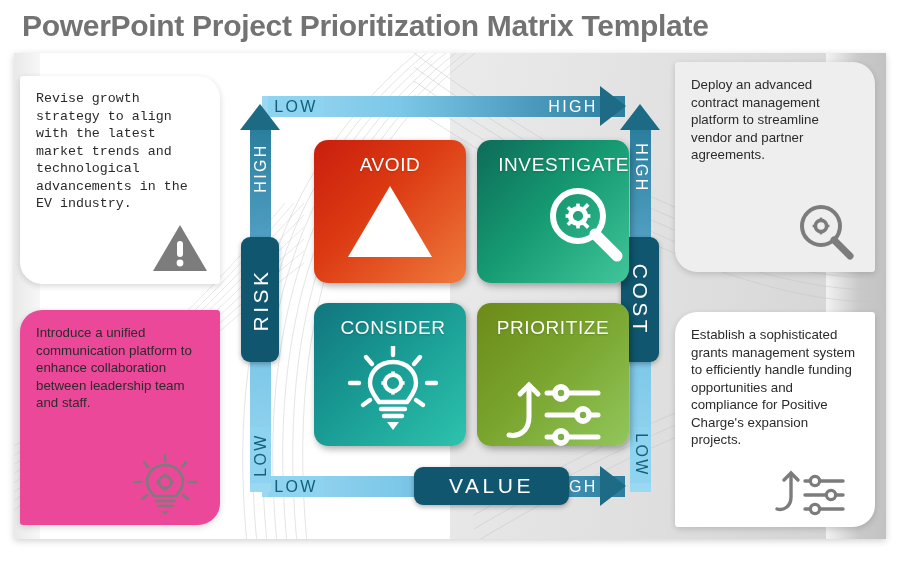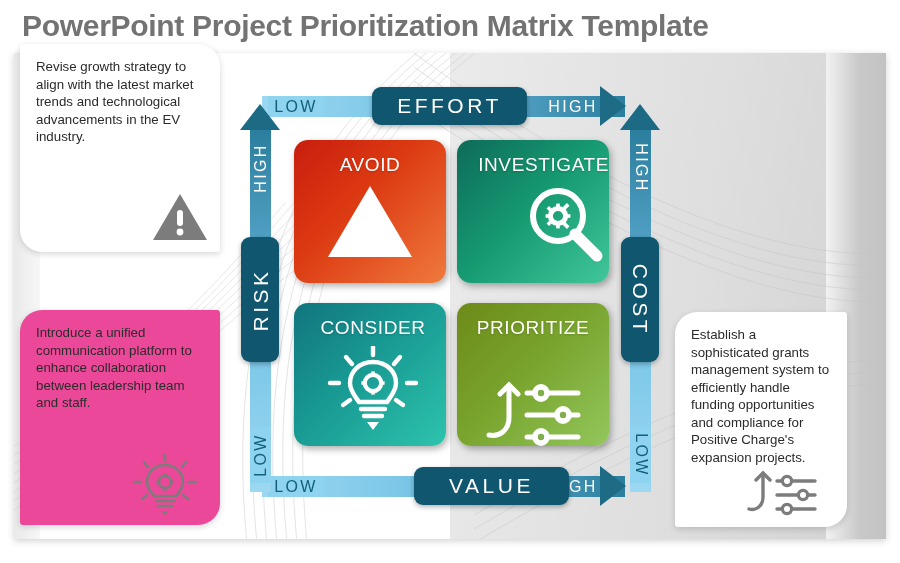--- a/index.html
+++ b/index.html
@@ -84,36 +84,37 @@
   .note-card .note-text {
     font-size: 13.3px;
     line-height: 17.5px;
     color: #2b2b2b;
     white-space: pre-line;
   }
   .note-icon {
     position: absolute;
     color: #7c7c7c;
   }
-  #note-tl { left: 20px;  top: 44px;  width: 200px; height: 208px; background:#ffffff; border-radius: 3px 22px 3px 22px; }
+  #note-tl { left: 20px;  top: 76px;  width: 200px; height: 208px; background:#ffffff; border-radius: 3px 22px 3px 22px; font-family: Liberation Mono, monospace; }
   #note-bl { left: 20px;  top: 310px; width: 200px; height: 215px; background:#ec4899; border-radius: 22px 3px 22px 3px; }
   #note-tr { left: 675px; top: 62px;  width: 200px; height: 210px; background:#eeeeee; border-radius: 3px 22px 3px 22px; }
-  #note-br { left: 675px; top: 312px; width: 172px; height: 215px; background:#ffffff; border-radius: 22px 3px 22px 3px; }
+  #note-br { left: 675px; top: 312px; width: 200px; height: 215px; background:#ffffff; border-radius: 22px 3px 22px 3px; }
 
   
   .quad {
     position: absolute;
     width: 152px;
     height: 143px;
     border-radius: 14px;
     box-shadow: 2px 3px 7px rgba(0,0,0,0.32);
     display: flex;
     flex-direction: column;
     align-items: center;
     padding-top: 14px;
+    margin-left: 20px;
   }
   .quad-label {
     color: #ffffff;
     font-size: 19px;
     letter-spacing: 0.6px;
     font-weight: 400;
     text-shadow: 0 1px 2px rgba(0,0,0,0.18);
     white-space: nowrap;
   }
   .quad-icon { margin-top: 7px; color: #ffffff; }
@@ -296,20 +297,36 @@
         <g fill="#7c7c7c">
           <rect x="31.6" y="20.4" width="2.8" height="4"></rect>
           <rect x="31.6" y="33.6" width="2.8" height="4"></rect>
           <rect x="24.4" y="27.6" width="4" height="2.8"></rect>
           <rect x="37.6" y="27.6" width="4" height="2.8"></rect>
         </g>
       </svg>
     </div>
   </div>
 
+  <div class="note-card" id="note-tr">
+    <div class="note-text">Deploy an advanced contract management platform to streamline vendor and partner agreements.</div>
+    <div class="note-icon" style="right:18px; bottom:6px;">
+      <svg width="62" height="60" viewBox="0 0 62 60">
+        <circle cx="26" cy="24" r="19" fill="none" stroke="#7c7c7c" stroke-width="4"></circle>
+        <line x1="39" y1="38" x2="55" y2="54" stroke="#7c7c7c" stroke-width="7" stroke-linecap="round"></line>
+        <circle cx="26" cy="24" r="5.6" fill="none" stroke="#7c7c7c" stroke-width="3.6"></circle>
+        <g fill="#7c7c7c">
+          <rect x="24.7" y="15.6" width="2.6" height="4"></rect>
+          <rect x="24.7" y="28.4" width="2.6" height="4"></rect>
+          <rect x="17.6" y="22.7" width="4" height="2.6"></rect>
+          <rect x="30.4" y="22.7" width="4" height="2.6"></rect>
+        </g>
+      </svg>
+    </div>
+  </div>
 
   <div class="note-card" id="note-br">
     <div class="note-text">Establish a sophisticated grants management system to efficiently handle funding opportunities and compliance for Positive Charge's expansion projects.</div>
     <div class="note-icon" style="right:28px; bottom:2px;">
       <svg width="78" height="52" viewBox="0 0 78 52">
         <g stroke="#7c7c7c" stroke-width="3.4" fill="none" stroke-linecap="round">
           <path d="M22 6 L22 28 C 22 38 14 42 8 40"></path>
           <path d="M15 11 L22 4 L29 11"></path>
           <line x1="36" y1="12" x2="74" y2="12"></line>
           <line x1="36" y1="26" x2="74" y2="26"></line>
@@ -324,23 +341,20 @@
     </div>
   </div>
 
   <div class="axis-bar-h" id="axis-effort-bar"></div>
   <div class="axis-head-right" id="axis-effort-head"></div>
   <div class="axis-end-label" id="label-effort-low">
       <span class="vtxt">LOW</span>
     </div>
   <div class="axis-end-label on-dark" id="label-effort-high">
       <span class="vtxt">HIGH</span>
-    </div>
-  <div class="axis-pill" id="axis-effort-pill">
-      <span class="axis-pill-text">EFFORT</span>
     </div>
 
   <div class="axis-bar-h" id="axis-value-bar"></div>
   <div class="axis-head-right" id="axis-value-head"></div>
   <div class="axis-end-label" id="label-value-low">
       <span class="vtxt">LOW</span>
     </div>
   <div class="axis-end-label on-dark" id="label-value-high">
       <span class="vtxt">HIGH</span>
     </div>

